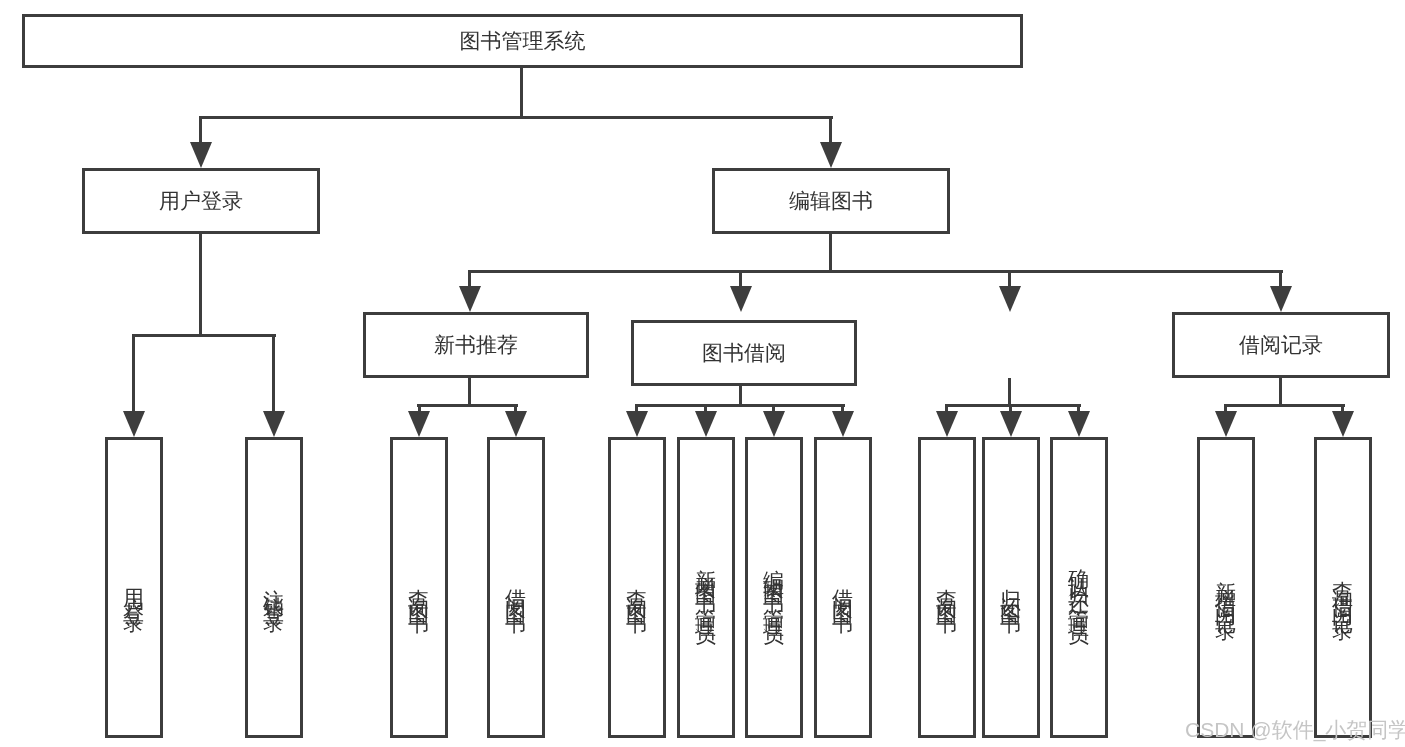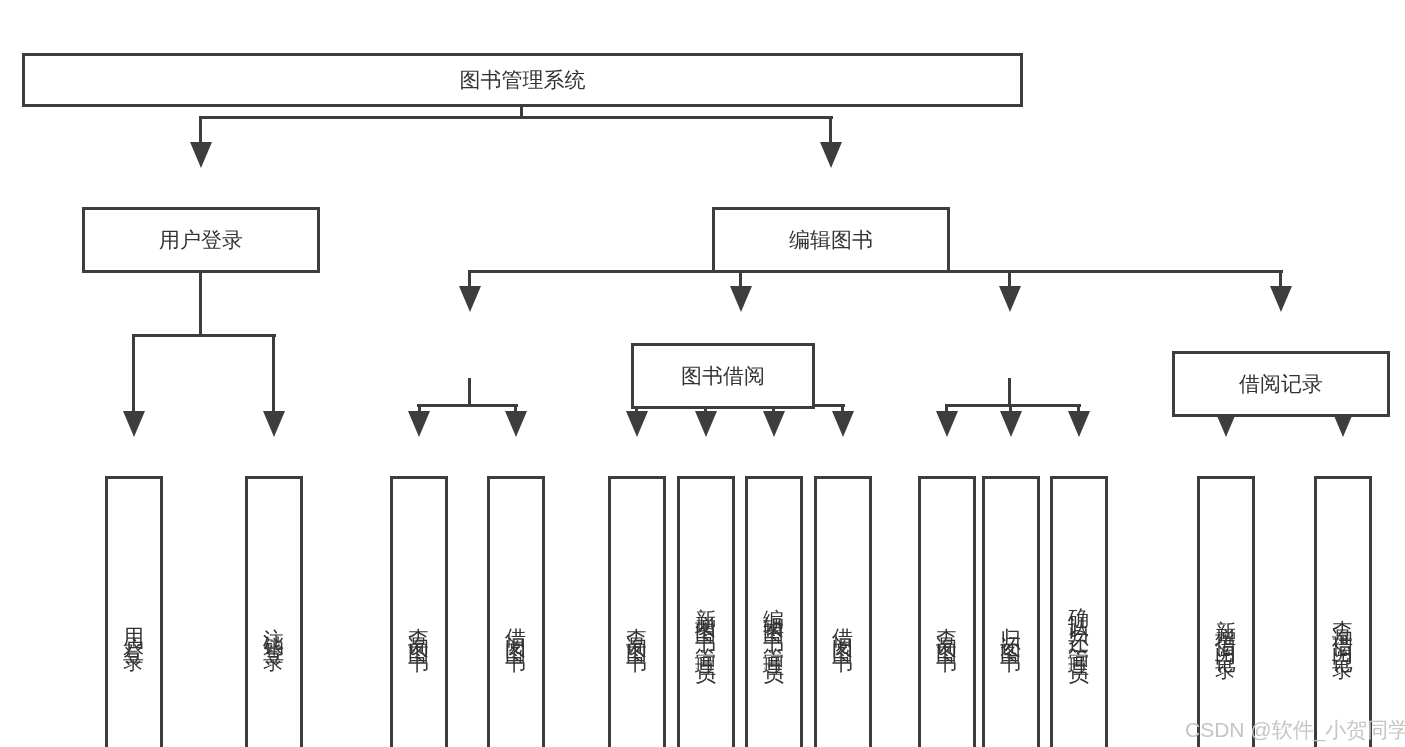--- a/index.html
+++ b/index.html
@@ -7,21 +7,21 @@
   .canvas {
     position:relative; width:1405px; height:747px;
     background:var(--background,#ffffff);
     font-family:"Liberation Sans","DejaVu Sans",sans-serif;
     overflow:hidden;
   }
   .node {
     position:absolute; background:#ffffff;
     border:3px solid var(--line,#3d3d3d);
     display:flex; align-items:center; justify-content:center;
-    color:var(--text,#333333); font-size:21px; z-index:2;margin-top:39px;
+    color:var(--text,#333333); font-size:21px; z-index:2;
   }
   .node .lbl { white-space:nowrap; }
   .leaf .lbl {
     writing-mode:vertical-rl; text-orientation:mixed;
     letter-spacing:8px; line-height:1; white-space:nowrap;
   }
   .lh,.lv { position:absolute; background:var(--line,#3d3d3d); z-index:1; }
   .lh { height:3px; }
   .lv { width:3px; }
   .ah {
@@ -101,21 +101,24 @@
     <span class="lbl">图书管理系统</span>
   </div>
 
   <div class="node" style="left:82px;top:168px;width:238px;height:66px">
     <span class="lbl">用户登录</span>
   </div>
   <div class="node" style="left:712px;top:168px;width:238px;height:66px">
     <span class="lbl">编辑图书</span>
   </div>
 
-  <div class="node" style="left:631px;top:304px;width:184px;height:66px">
+  <div class="node" style="left:363px;top:312px;width:226px;height:66px">
+    <span class="lbl">新书推荐</span>
+  </div>
+  <div class="node" style="left:631px;top:320px;width:226px;height:66px">
     <span class="lbl">图书借阅</span>
   </div>
   <div class="node" style="left:1172px;top:312px;width:218px;height:66px">
     <span class="lbl">借阅记录</span>
   </div>
 
   <div class="node leaf" style="left:105px;top:437px;width:58px;height:301px">
     <span class="lbl">用户登录</span>
   </div>
   <div class="node leaf" style="left:245px;top:437px;width:58px;height:301px">

